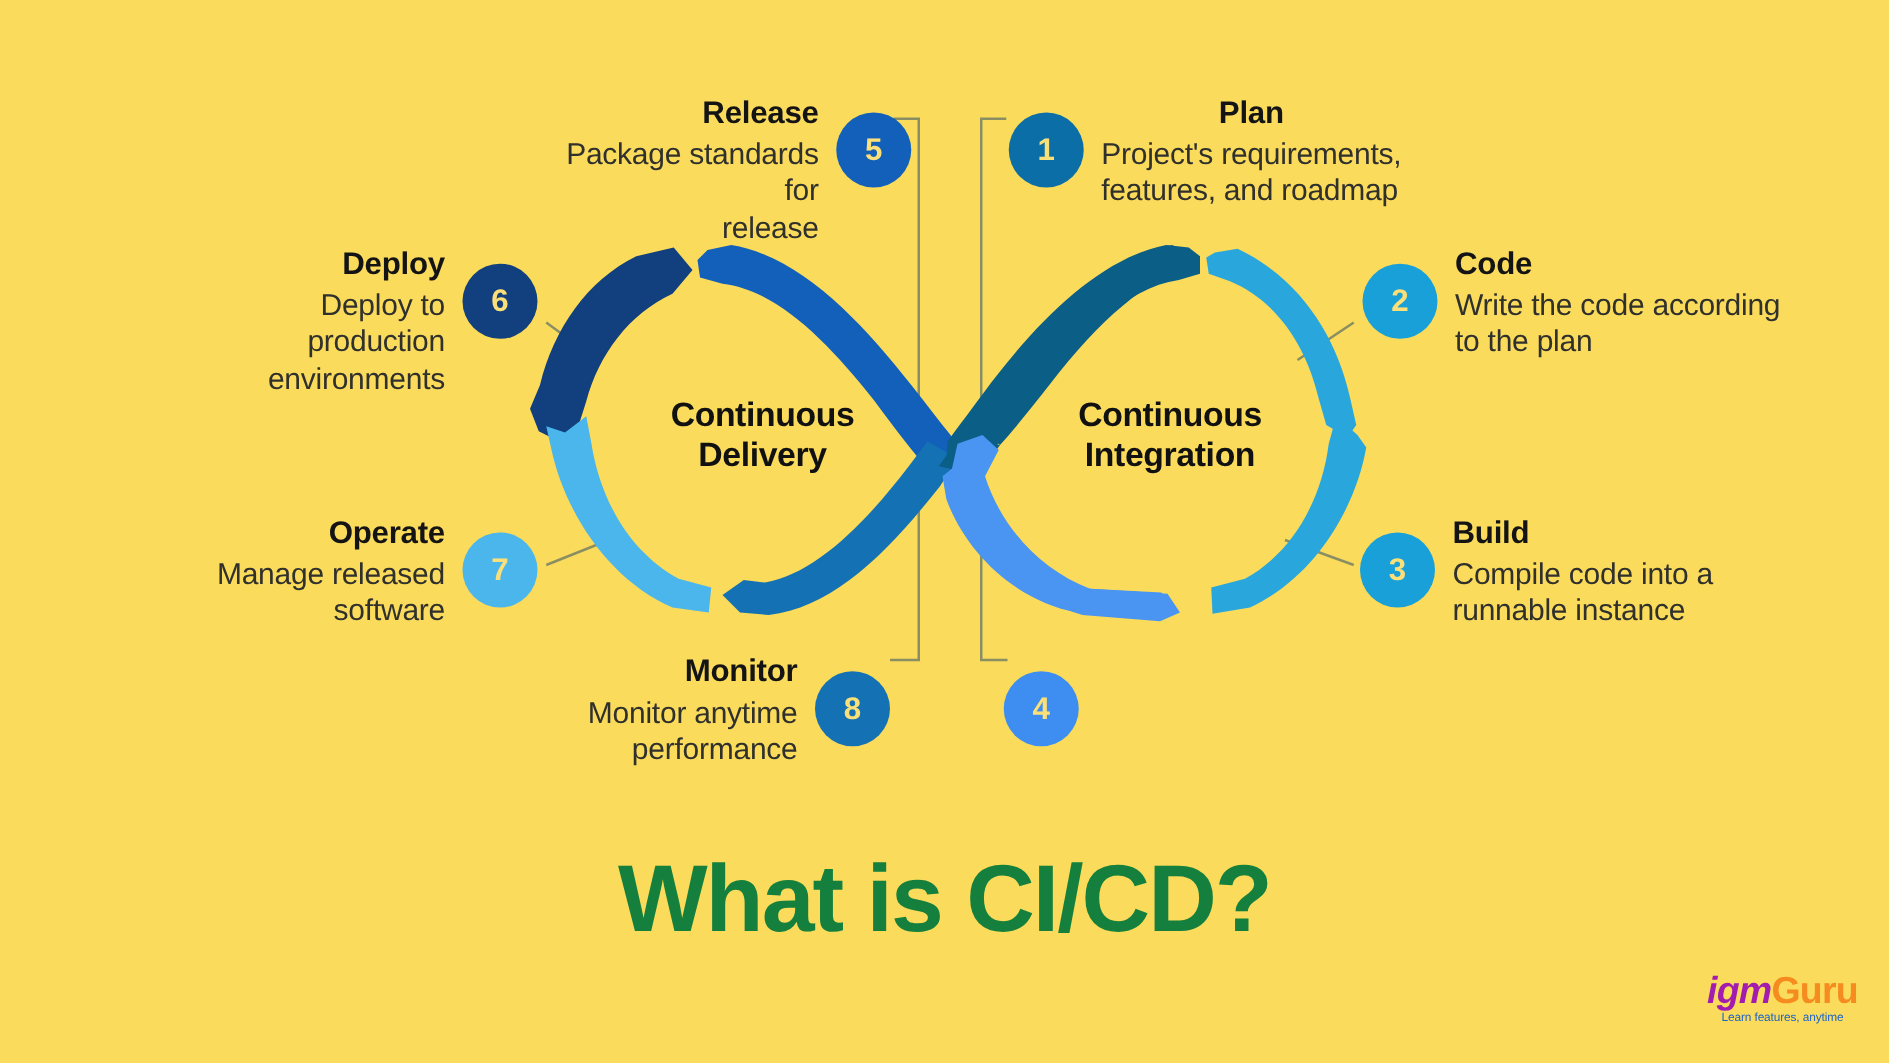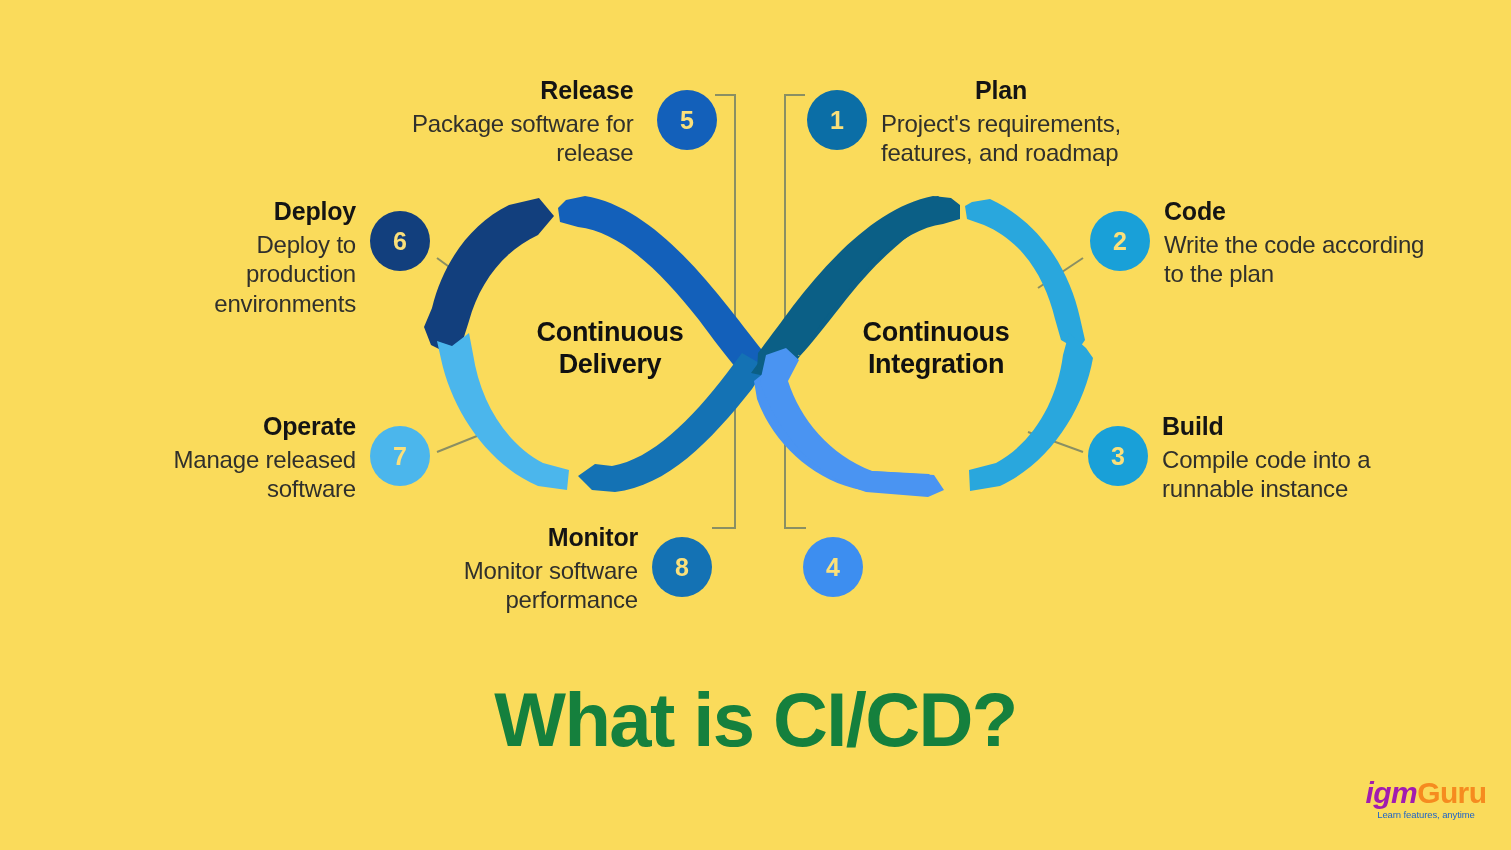--- a/index.html
+++ b/index.html
@@ -259,24 +259,24 @@
              L 866 492
              C 812 476 775 428 760 382
              Z"></path>
   </svg>
 
   <div class="loop-caption" style="left:490px; top:316px; width:240px;">Continuous
 Delivery</div>
   <div class="loop-caption" style="left:816px; top:316px; width:240px;">Continuous
 Integration</div>
 
-  <div class="step ta-right" style="left:412px; top:76px; width:305px; justify-content:space-between;">
+  <div class="step ta-right" style="left:424px; top:76px; width:305px; justify-content:center;">
     <div class="step-texts" style="align-items:flex-end;">
       <div class="step-title">Release</div>
-      <div class="step-desc">Package software for
+      <div class="step-desc">Package standards for
 release</div>
     </div>
     <div class="badge" style="background:#1360ba; margin-top:14px;">5</div>
   </div>
 
   <div class="step ta-left" style="left:807px; top:76px; width:330px;">
     <div class="badge" style="background:#0b6ea6; margin-top:14px;">1</div>
     <div class="step-texts" style="align-items:center;">
       <div class="step-title">Plan</div>
       <div class="step-desc">Project's requirements,
@@ -315,21 +315,21 @@
     <div class="step-texts" style="align-items:flex-start;">
       <div class="step-title">Build</div>
       <div class="step-desc">Compile code into a
 runnable instance</div>
     </div>
   </div>
 
   <div class="step ta-right" style="left:450px; top:523px; width:262px; justify-content:flex-end;">
     <div class="step-texts" style="">
       <div class="step-title">Monitor</div>
-      <div class="step-desc">Monitor software
+      <div class="step-desc">Monitor anytime
 performance</div>
     </div>
     <div class="badge" style="background:#1472b4; margin-top:14px;">8</div>
   </div>
 
   <div class="step ta-left" style="left:803px; top:523px; width:360px;">
     <div class="badge" style="background:#3d8ef0; margin-top:14px;">4</div>
   </div>
 
   <div class="headline">What is CI/CD?</div>

